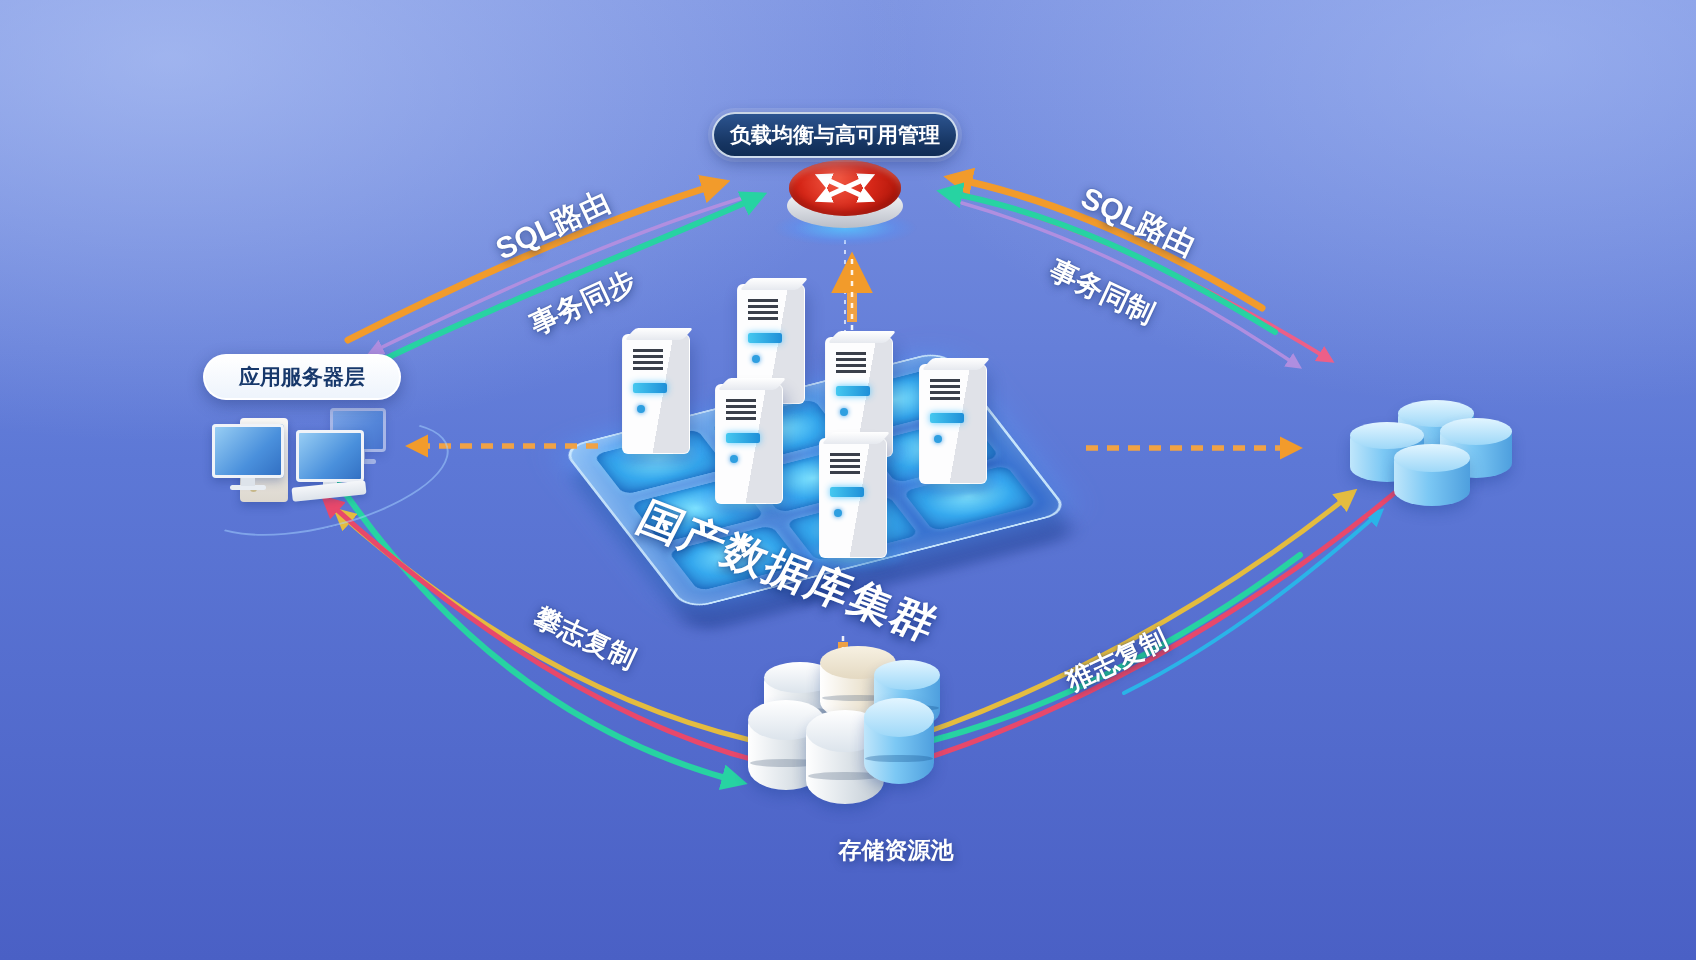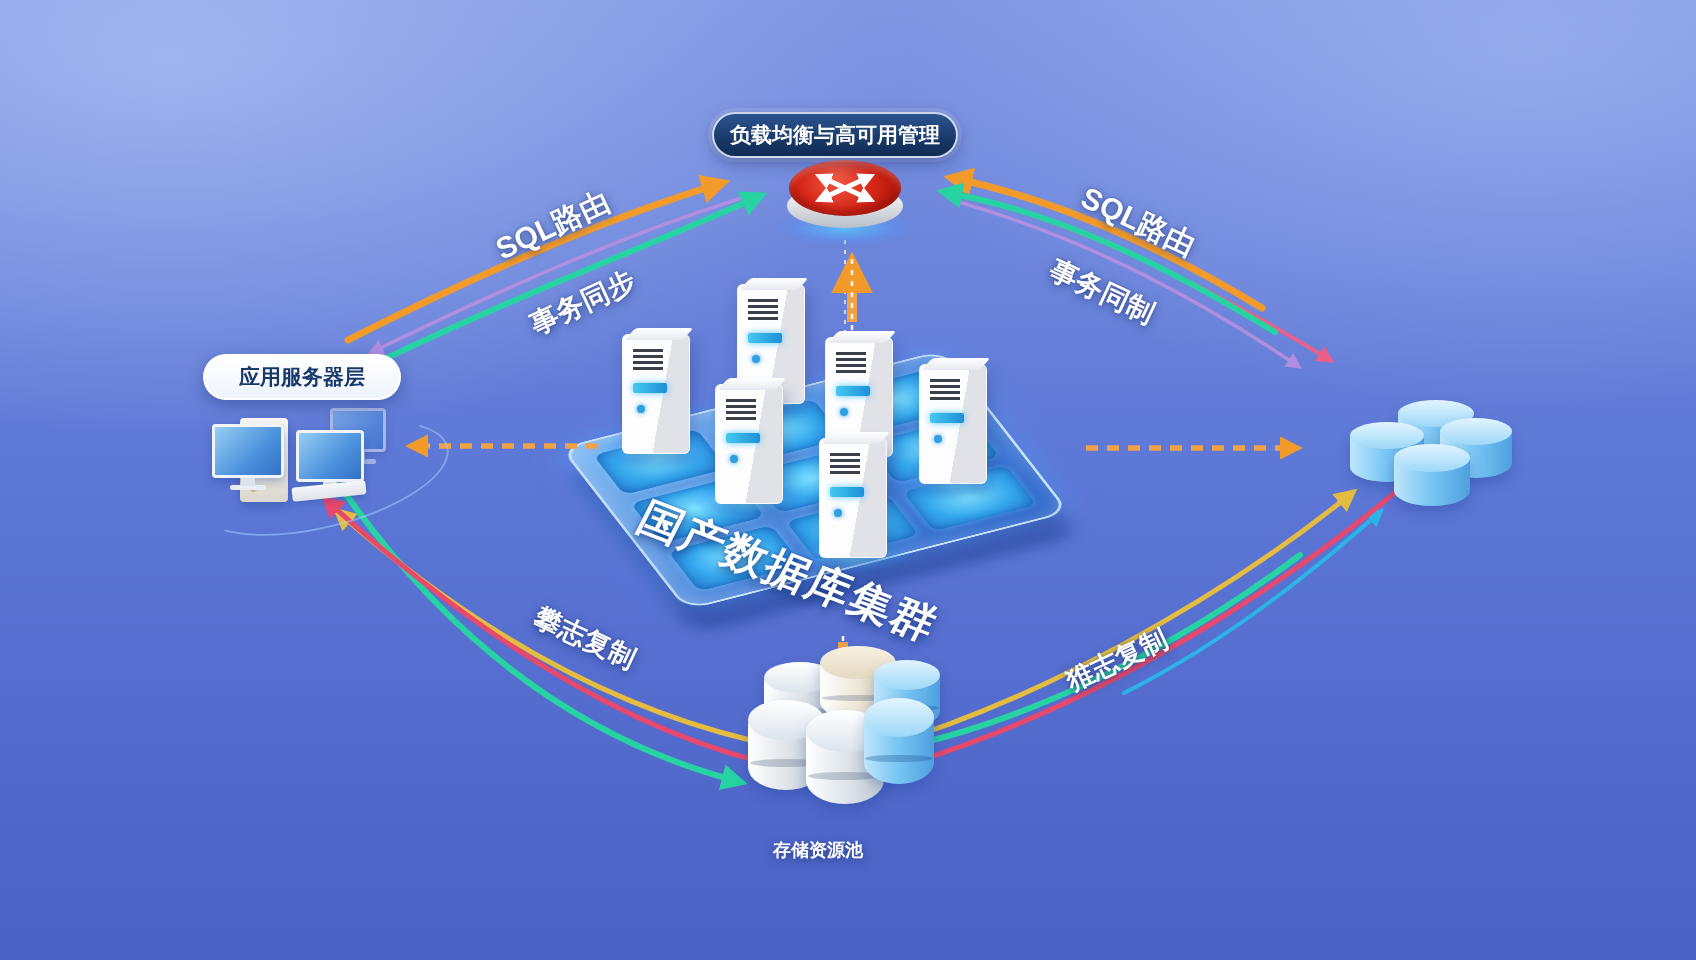--- a/index.html
+++ b/index.html
@@ -289,21 +289,21 @@
       </div>
     <div class="cyl white" style="left:806px;top:712px;width:78px;height:92px">
         <i></i>
         <em class="band"></em>
       </div>
     <div class="cyl blue" style="left:864px;top:700px;width:70px;height:84px">
         <i></i>
         <em class="band"></em>
       </div>
   </div>
-  <div class="node-label" style="left:818px;top:850px;font-size:18px">存储资源池</div>
+  <div class="node-label" style="left:896px;top:850px;font-size:23px">存储资源池</div>
 
   <div class="badge white" style="left:203px;top:354px;width:198px;height:46px;font-size:21px">应用服务器层</div>
   <div class="badge navy" style="left:712px;top:112px;width:246px;height:46px;font-size:21px">负载均衡与高可用管理</div>
 
   <div class="flow-label" style="left:553px;top:226px;font-size:30px;transform:translate(-50%,-50%) rotate(-25deg)">SQL路由</div>
   <div class="flow-label" style="left:583px;top:303px;font-size:28px;transform:translate(-50%,-50%) rotate(-25deg)">事务同步</div>
   <div class="flow-label" style="left:1138px;top:222px;font-size:30px;transform:translate(-50%,-50%) rotate(25deg)">SQL路由</div>
   <div class="flow-label" style="left:1102px;top:292px;font-size:28px;transform:translate(-50%,-50%) rotate(25deg)">事务同制</div>
   <div class="flow-label" style="left:585px;top:638px;font-size:27px;transform:translate(-50%,-50%) rotate(25deg)">攀志复制</div>
   <div class="flow-label" style="left:1117px;top:660px;font-size:27px;transform:translate(-50%,-50%) rotate(-25deg)">猚志复制</div>

